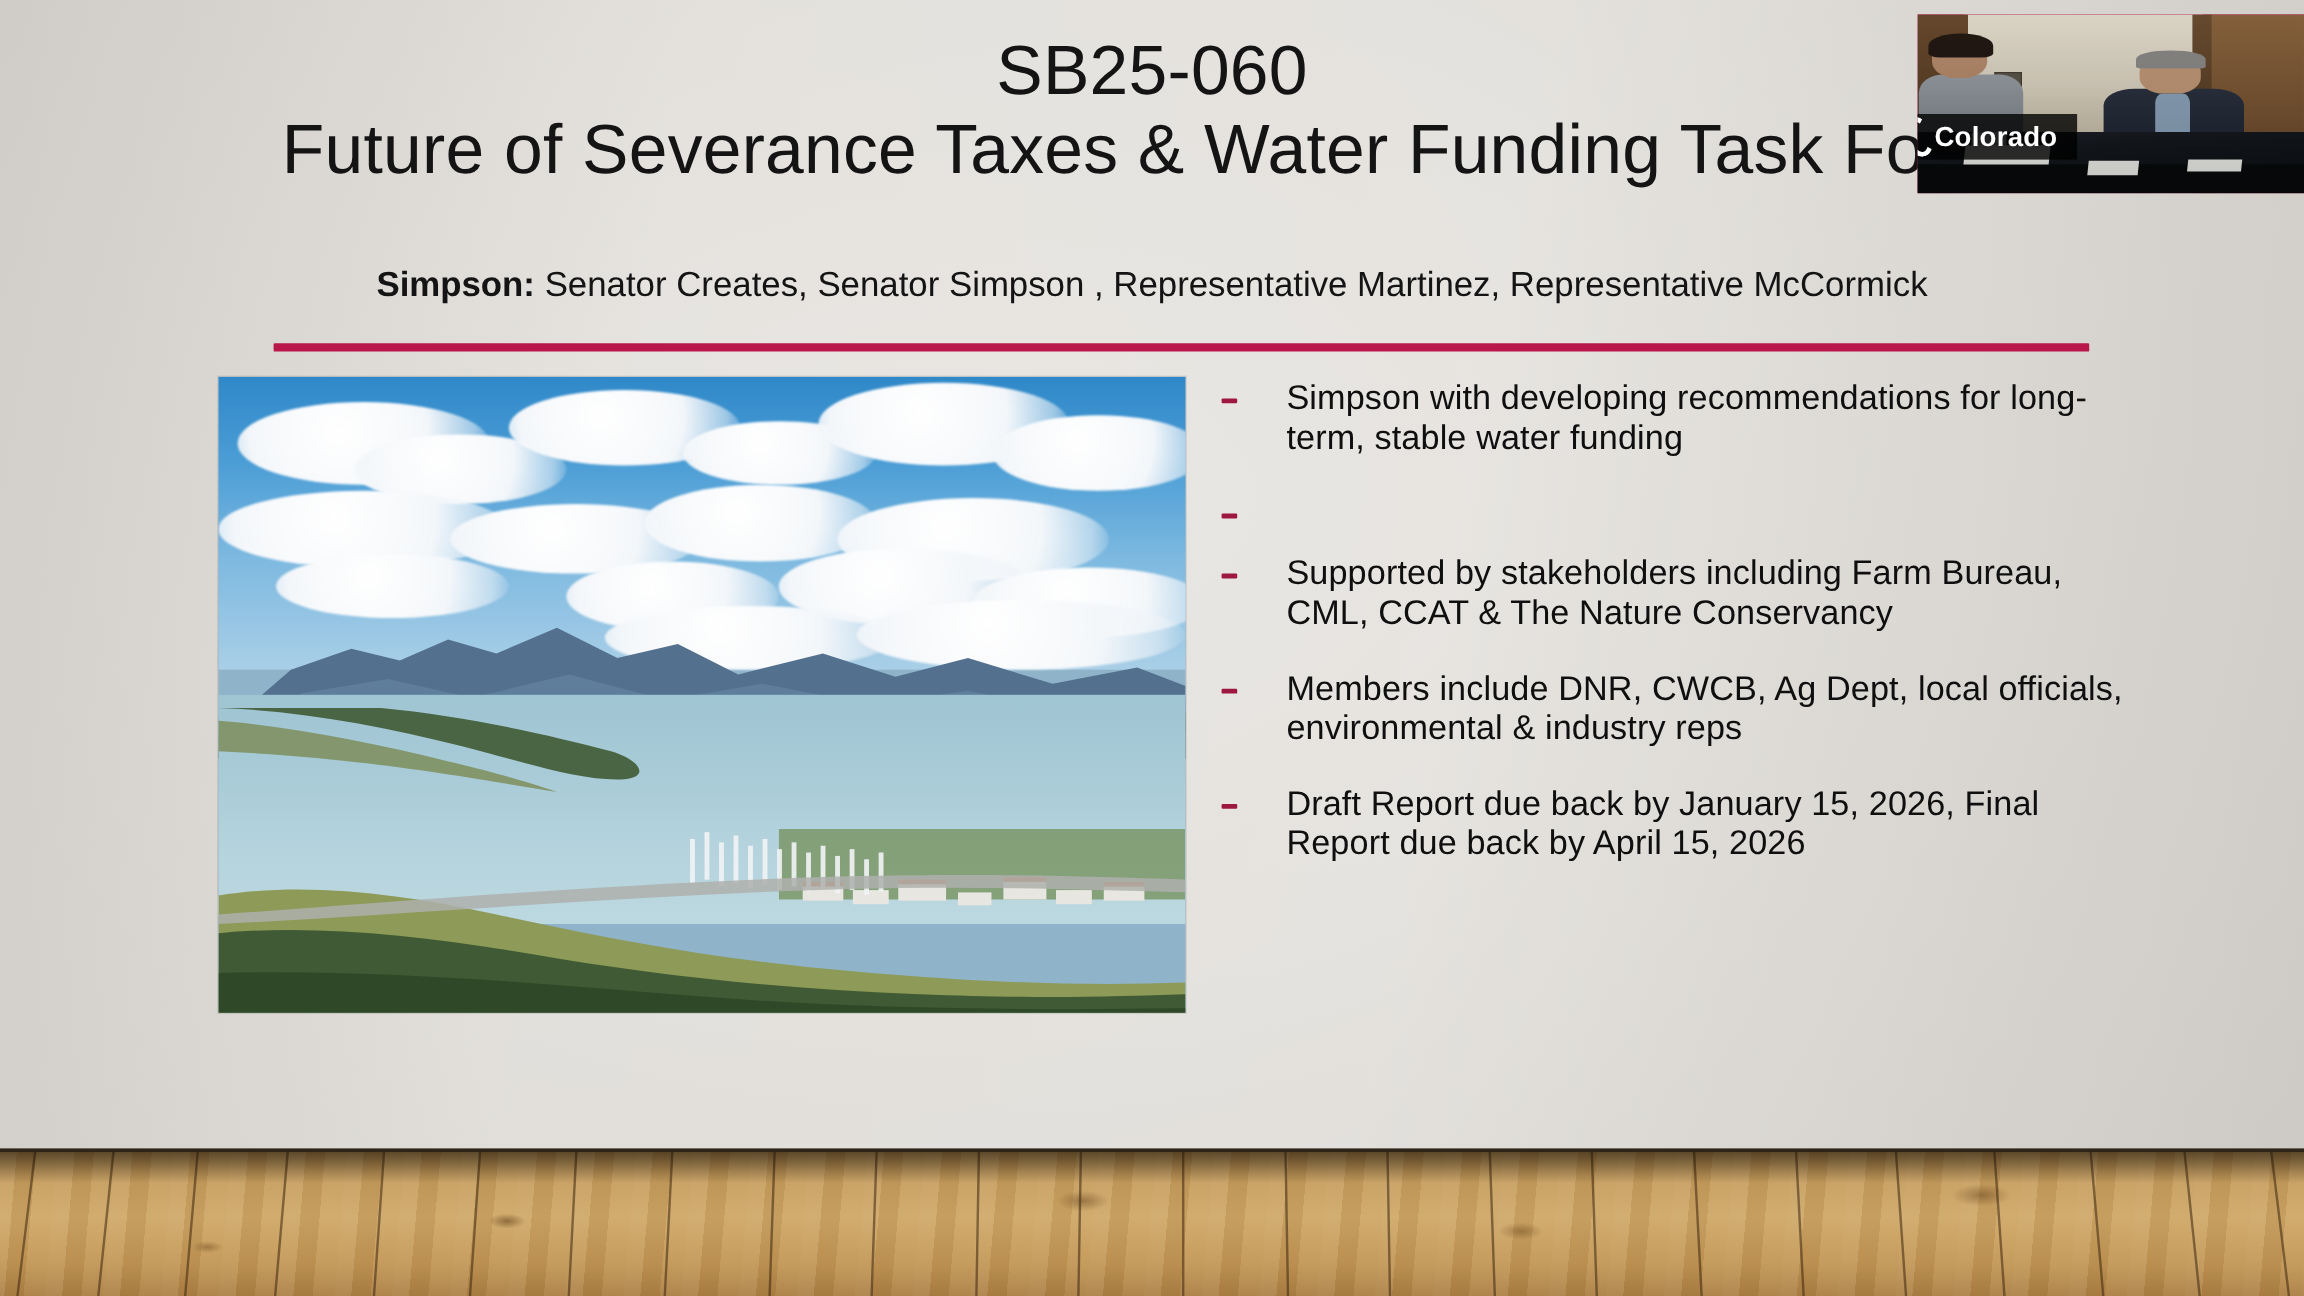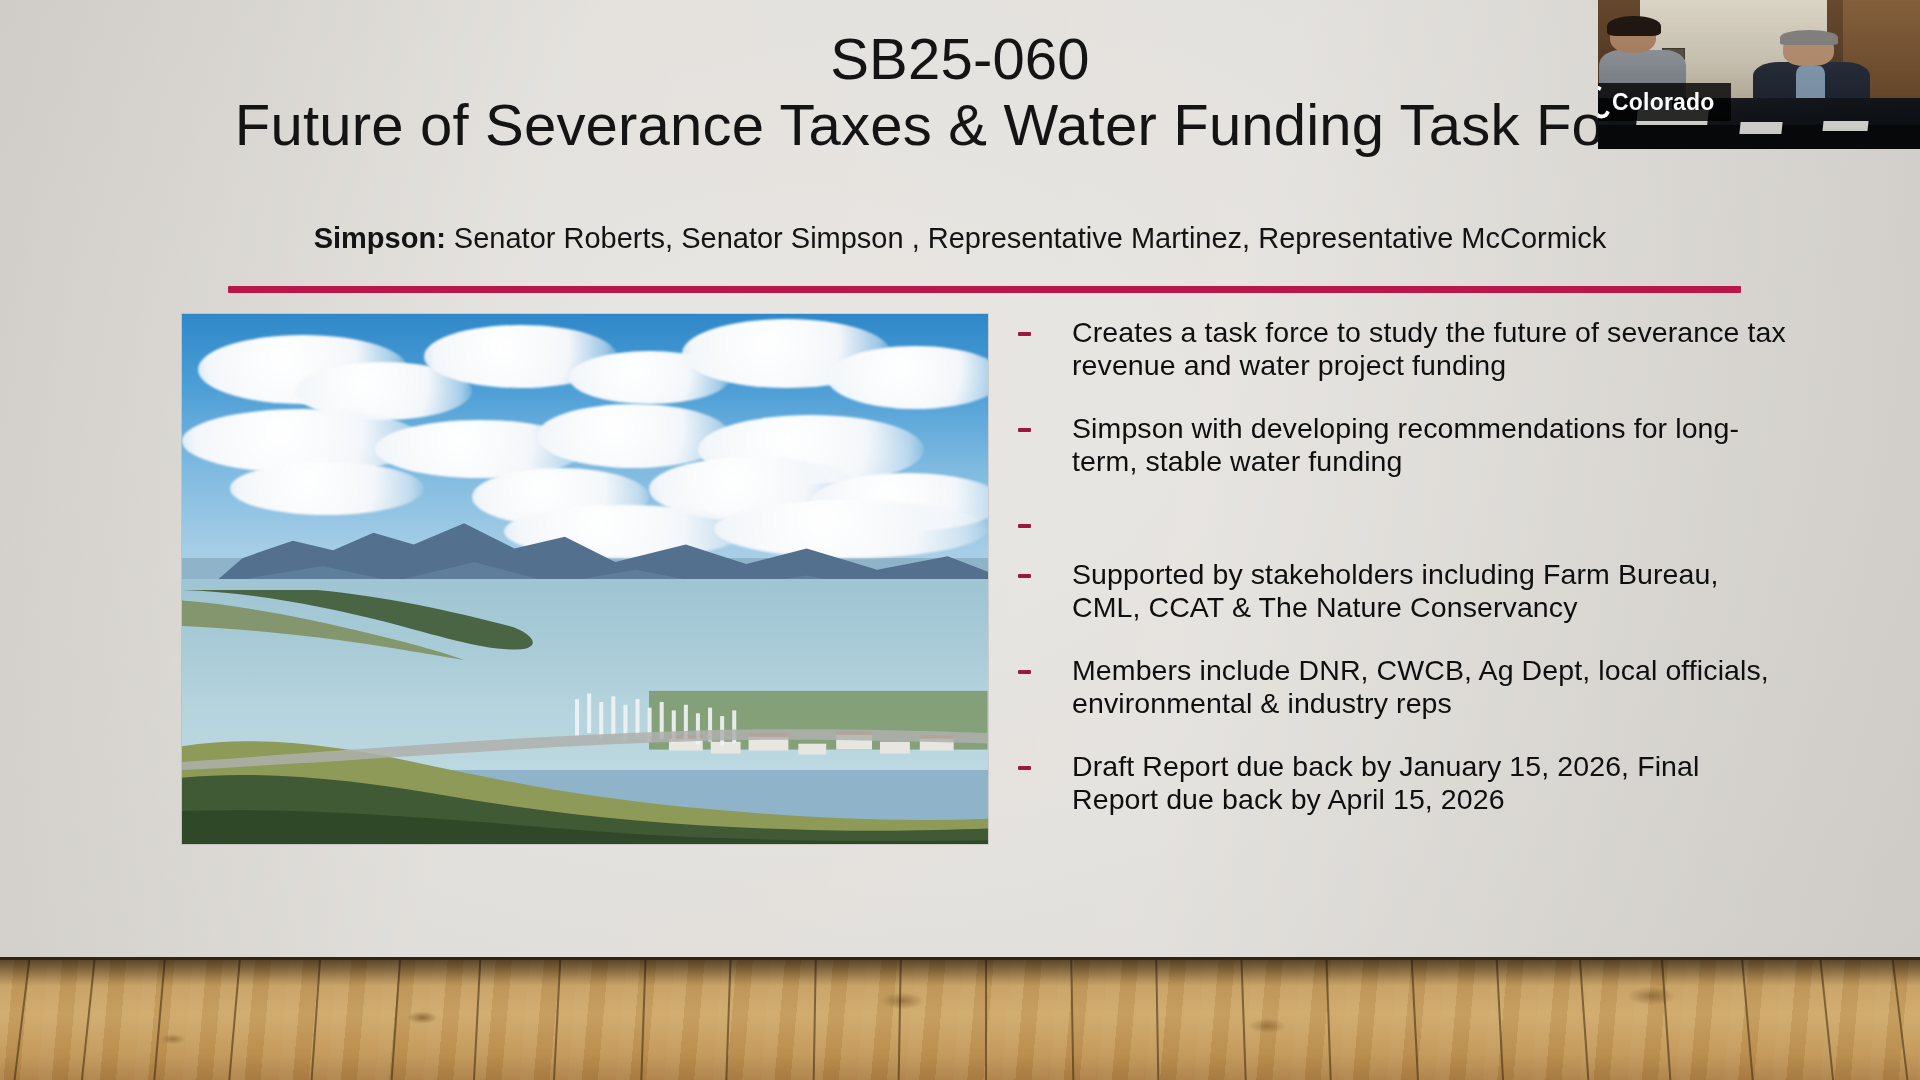--- a/index.html
+++ b/index.html
@@ -128,21 +128,21 @@
   .bullet-dash{
     flex:0 0 auto; width:13px; height:4px; background:#9d1741;
     margin:16px 41px 0 0; border-radius:1px;
   }
   .bullet-text{
     font-size:28.5px; line-height:1.16; color:#0f0f0f; letter-spacing:.1px;
   }
 
   
   #video-overlay{
-    position:absolute; left:1598px; top:0; width:322px; height:149px;
+    position:absolute; left:1598px; top:12px; width:322px; height:149px;
     z-index:20; overflow:hidden; background:#be185d;
   }
   #video-overlay .wall-light{
     position:absolute; left:12%; top:0; width:62%; height:68%;
     background:linear-gradient(180deg,#e8e2d2 0%, #ded6c4 60%, #cdc3ae 100%);
   }
   #video-overlay .wall-woodL{
     position:absolute; left:0; top:0; width:13%; height:100%;
     background:linear-gradient(180deg,#6b4c2f,#503720);
   }
@@ -232,21 +232,21 @@
 <div id="slide-stage">
 
   <div id="wall-shading"></div>
 
   <div id="title-block">
     <div id="title-line1">SB25-060</div>
     <div id="title-line2">Future of Severance Taxes &amp; Water Funding Task Force</div>
   </div>
 
   <div id="sponsors-line">
-    <span class="lbl">Simpson:</span><span> Senator Roberts, Senator Simpson , Representative Martinez, Representative McCormick</span>
+    <span class="lbl">Simpson:</span><span> Senator Creates, Senator Simpson , Representative Martinez, Representative McCormick</span>
   </div>
 
   <div id="divider"></div>
 
   <div id="photo-frame">
     <div class="sky"></div>
 
     <div class="cloud" style="left:2%;  top:4%;  width:26%; height:13%;"></div>
     <div class="cloud" style="left:14%; top:9%;  width:22%; height:11%;"></div>
     <div class="cloud" style="left:30%; top:2%;  width:24%; height:12%;"></div>
@@ -329,24 +329,20 @@
           <rect x="162" y="18" width="4" height="23"></rect>
       </g>
     </svg>
 
     <svg style="position:absolute;left:0;bottom:14%;width:100%;height:10%" viewBox="0 0 800 40" preserveAspectRatio="none">
       <path d="M0,34 C150,26 330,14 520,10 C640,8 720,10 800,12 L800,20 C700,18 620,16 520,18 C340,22 160,34 0,40 Z" fill="#aeb0ad" opacity=".85"></path>
     </svg>
   </div>
 
   <div id="bullets">
-    <div class="bullet-row">
-      <span class="bullet-dash"></span>
-      <span class="bullet-text">Creates a task force to study the future of severance tax revenue and water project funding</span>
-    </div>
     <div class="bullet-row">
       <span class="bullet-dash"></span>
       <span class="bullet-text">Simpson with developing recommendations for long-term, stable water funding</span>
     </div>
     <div class="bullet-row">
       <span class="bullet-dash"></span>
     </div>
     <div class="bullet-row">
       <span class="bullet-dash"></span>
       <span class="bullet-text">Supported by stakeholders including Farm Bureau, CML, CCAT &amp; The Nature Conservancy</span>

